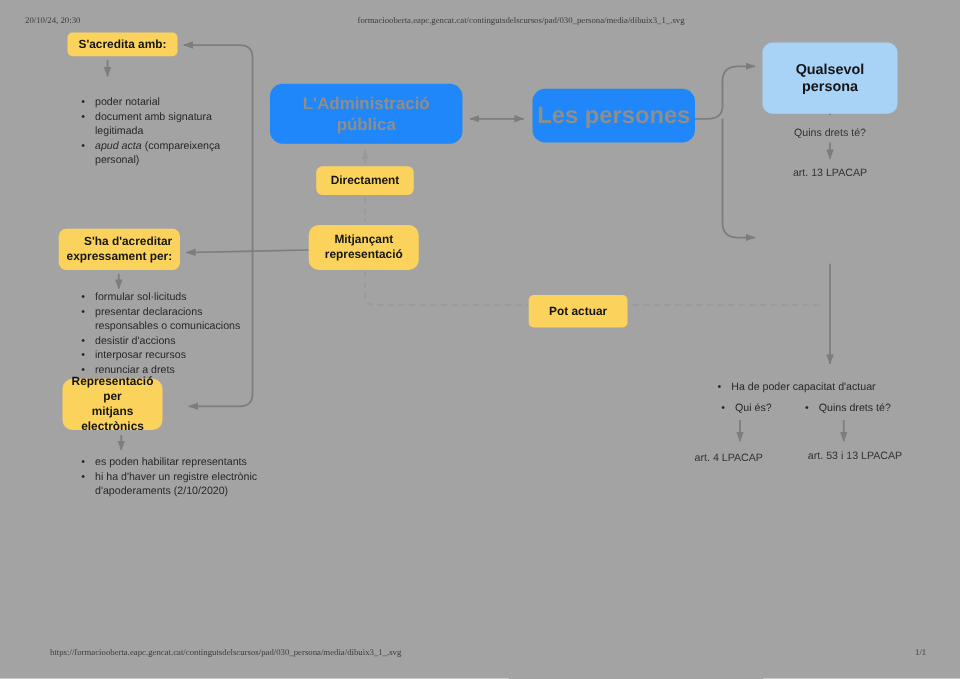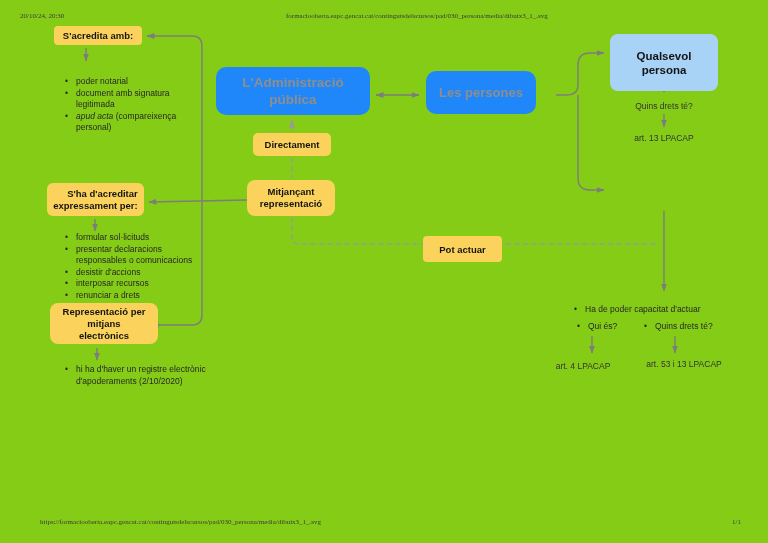--- a/index.html
+++ b/index.html
@@ -1,37 +1,37 @@
 <!DOCTYPE html>
 <html><head>
 <meta charset="utf-8">
 <style>
   html,body{margin:0;padding:0;background:#ffffff;}
-  .page{position:relative;width:768px;height:543px;background:#84cc16;overflow:hidden;
+  .page{position:relative;width:768px;height:543px;background:#a3a3a3;overflow:hidden;
         font-family:"Liberation Sans",sans-serif;}
   .hdr,.ftr{position:absolute;font-family:"Liberation Serif",serif;font-size:7px;color:#3b3b3b;white-space:nowrap;}
   .wires{position:absolute;left:0;top:0;}
   .node{position:absolute;display:flex;align-items:center;justify-content:center;
         text-align:center;font-weight:bold;white-space:pre-line;color:#141414;}
   .yellow{background:#fbd35c;}
   .blue{background:#1f87f9;color:#8f8e8b;}
   .lblue{background:#a9d2f7;color:#141414;}
   .blist{position:absolute;margin:0;padding:0;list-style:none;font-size:8.5px;line-height:11.5px;color:#272727;}
   .blist li{position:relative;padding-left:13px;margin:0;}
   .blist li::before{content:"\2022";position:absolute;left:2px;top:0;}
   .ann{position:absolute;font-size:8.5px;color:#333;text-align:center;white-space:nowrap;}
   .blt{position:absolute;font-size:8.5px;color:#272727;padding-left:12px;white-space:nowrap;}
   .blt::before{content:"\2022";position:absolute;left:1px;top:0;}
   #n-acredita{left:54px;top:26px;width:88px;height:19px;border-radius:4px;font-size:9.5px;}
   #n-admin{left:216px;top:67px;width:154px;height:48px;border-radius:10px;font-size:13.5px;line-height:17px;}
-  #n-persones{left:426px;top:71px;width:110px;height:43px;border-radius:10px;font-size:13px;}
+  #n-persones{left:426px;top:71px;width:130px;height:43px;border-radius:10px;font-size:19px;}
   #n-directament{left:253px;top:133px;width:78px;height:23px;border-radius:5px;font-size:9.5px;}
   #n-mitjancant{left:247px;top:180px;width:88px;height:36px;border-radius:8px;font-size:9.5px;line-height:12px;}
   #n-acreditar{left:47px;top:183px;width:97px;height:33px;border-radius:6px;font-size:9.5px;line-height:12px;text-align:right;}
-  #n-representacio{left:50px;top:303px;width:108px;height:41px;border-radius:8px;font-size:9.5px;line-height:12px;}
+  #n-representacio{left:50px;top:303px;width:80px;height:41px;border-radius:8px;font-size:9.5px;line-height:12px;}
   #n-potactuar{left:423px;top:236px;width:79px;height:26px;border-radius:4px;font-size:9.5px;}
   #n-qualsevol{left:610px;top:34px;width:108px;height:57px;border-radius:8px;font-size:11.5px;line-height:14px;}
   #n-interessada{left:610px;top:174px;width:108px;height:35px;border-radius:8px;font-size:11.5px;line-height:14px;}
   #list-acredita{left:63px;top:76px;width:118px;}
   #list-acreditar{left:63px;top:232px;width:132px;}
   #list-representacio{left:63px;top:364px;width:160px;}
   #t-quins1{left:614px;top:101px;width:100px;}
   #t-art13{left:614px;top:133px;width:100px;}
   #t-capacitat{left:573px;top:304px;}
   #t-quies{left:576px;top:321px;}
@@ -110,20 +110,21 @@
 
   <ul class="blist" id="list-acreditar">
     <li>formular sol·licituds</li>
     <li>presentar declaracions responsables o comunicacions</li>
     <li>desistir d'accions</li>
     <li>interposar recursos</li>
     <li>renunciar a drets</li>
   </ul>
 
   <ul class="blist" id="list-representacio">
+    <li>es poden habilitar representants</li>
     <li>hi ha d'haver un registre electrònic d'apoderaments (2/10/2020)</li>
   </ul>
 
   <div class="ann" id="t-quins1">Quins drets té?</div>
   <div class="ann" id="t-art13">art. 13 LPACAP</div>
   <div class="blt" id="t-capacitat">Ha de poder capacitat d'actuar</div>
   <div class="blt" id="t-quies">Qui és?</div>
   <div class="blt" id="t-quins2">Quins drets té?</div>
   <div class="ann" id="t-art4">art. 4 LPACAP</div>
   <div class="ann" id="t-art5313">art. 53 i 13  LPACAP</div>

